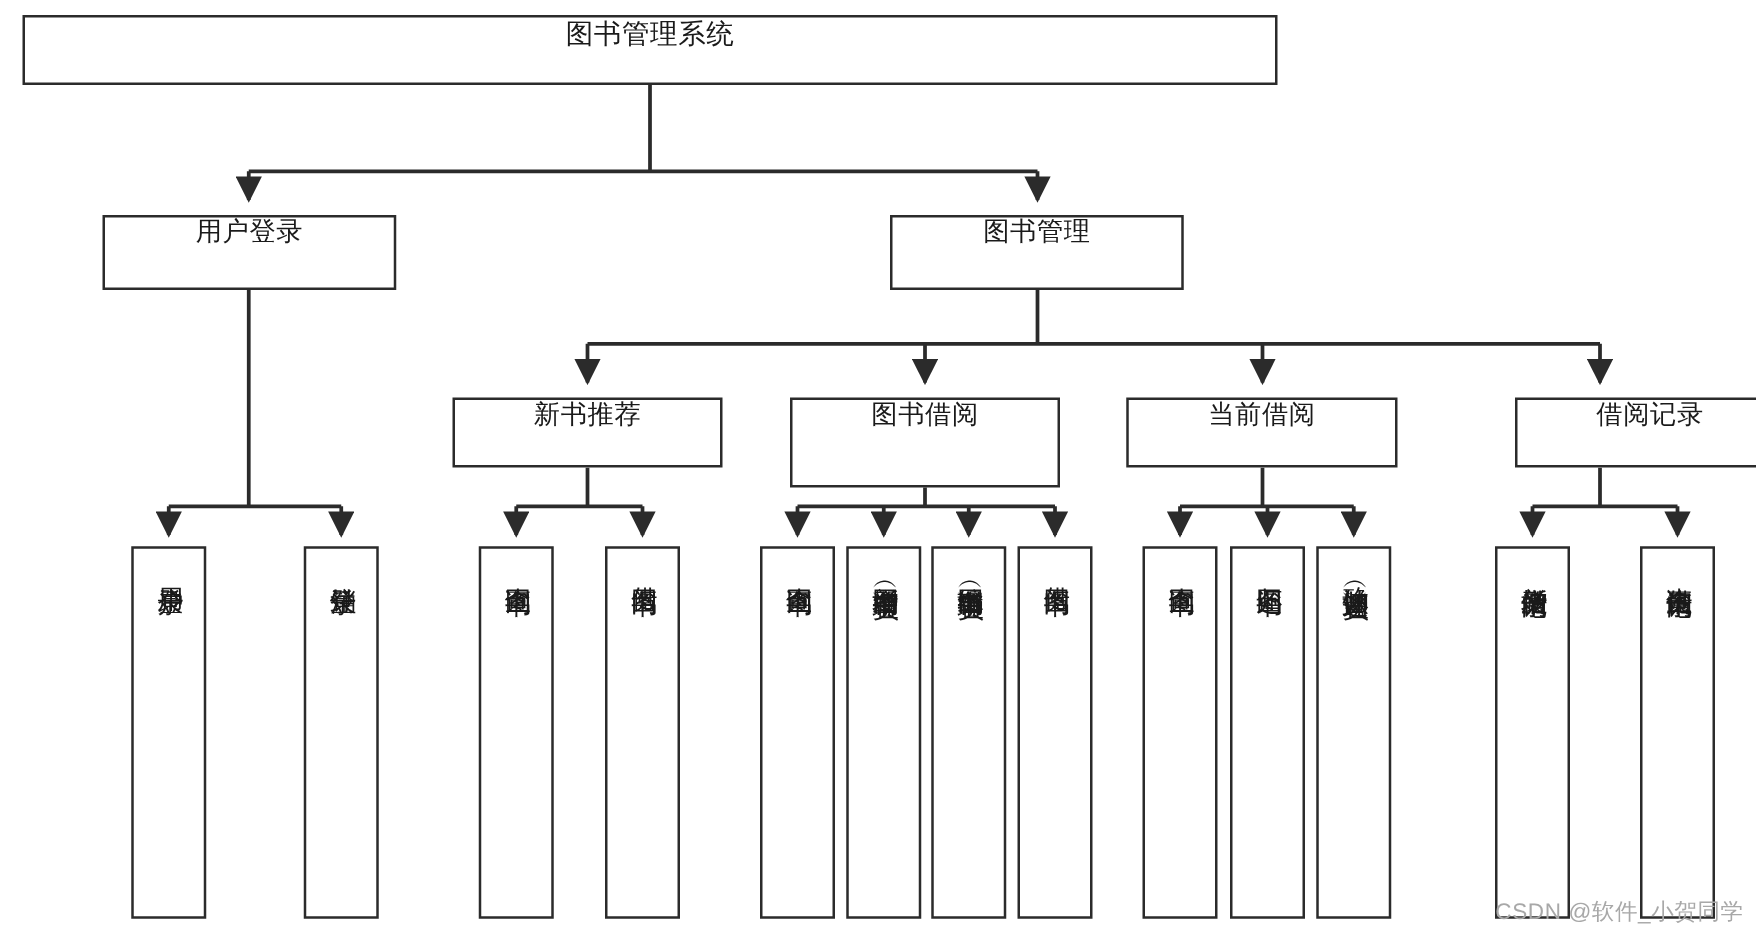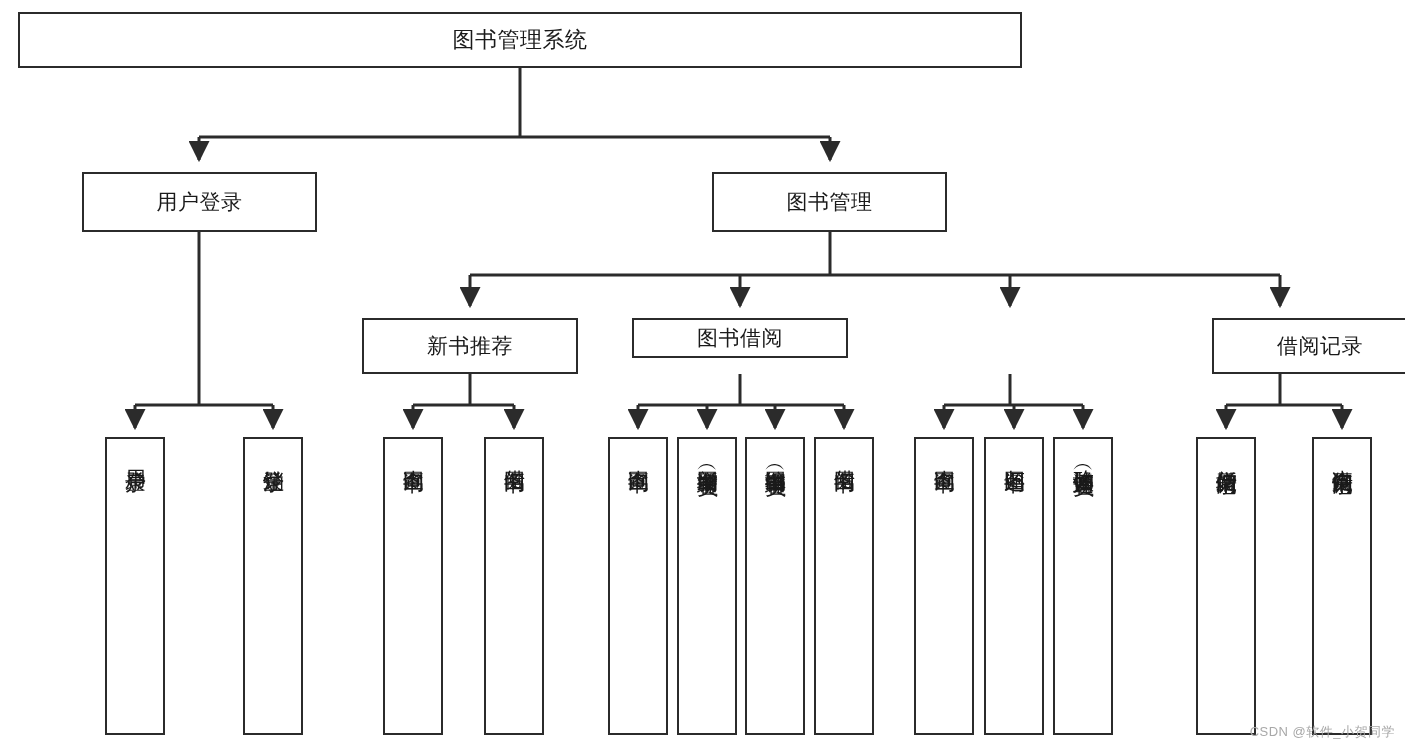--- a/index.html
+++ b/index.html
@@ -24,21 +24,21 @@
     width: 1405px;
     height: 747px;
     pointer-events: none;
   }
   .node {
     position: absolute;
     box-sizing: border-box;
     background: #ffffff;
     border: 2px solid #2b2b2b;
     display: flex;
-    align-items: center;
+    align-items: flex-start;
     justify-content: center;
     color: #1a1a1a;
   }
   .node .lbl {
     display: block;
     text-align: center;
     line-height: 1.15;
   }
   .node.horiz .lbl {
     font-size: 21px;
@@ -57,21 +57,21 @@
     letter-spacing: 1px;
     white-space: nowrap;
   }
   .node.root .lbl {
     font-size: 22px;
   }
   #watermark {
     position: absolute;
     right: 10px;
     bottom: 6px;
-    font-size: 13px;
+    font-size: 18px;
     color: #a8a8a8;
     white-space: nowrap;
     letter-spacing: 0.5px;
   }
 </style>
 </head>
 <body>
 
 <div id="canvas">
 
@@ -134,24 +134,27 @@
   </div>
 
   <div class="node horiz" style="left:362px; top:318px; width:216px; height:56px;">
     <span class="lbl">新书推荐</span>
   </div>
 
   <div class="node horiz" style="left:712px; top:172px; width:235px; height:60px;">
     <span class="lbl">图书管理</span>
   </div>
 
-  <div class="node horiz" style="left:632px; top:318px; width:216px; height:40px;">
+  <div class="node horiz" style="left:632px; top:318px; width:216px; height:72px;">
     <span class="lbl">图书借阅</span>
   </div>
 
+  <div class="node horiz" style="left:901px; top:318px; width:217px; height:56px;">
+    <span class="lbl">当前借阅</span>
+  </div>
 
   <div class="node horiz" style="left:1212px; top:318px; width:216px; height:56px;">
     <span class="lbl">借阅记录</span>
   </div>
 
   <div class="node vert" style="left:105px; top:437px; width:60px; height:298px;">
     <span class="lbl">用户登录</span>
   </div>
 
   <div class="node vert" style="left:243px; top:437px; width:60px; height:298px;">

